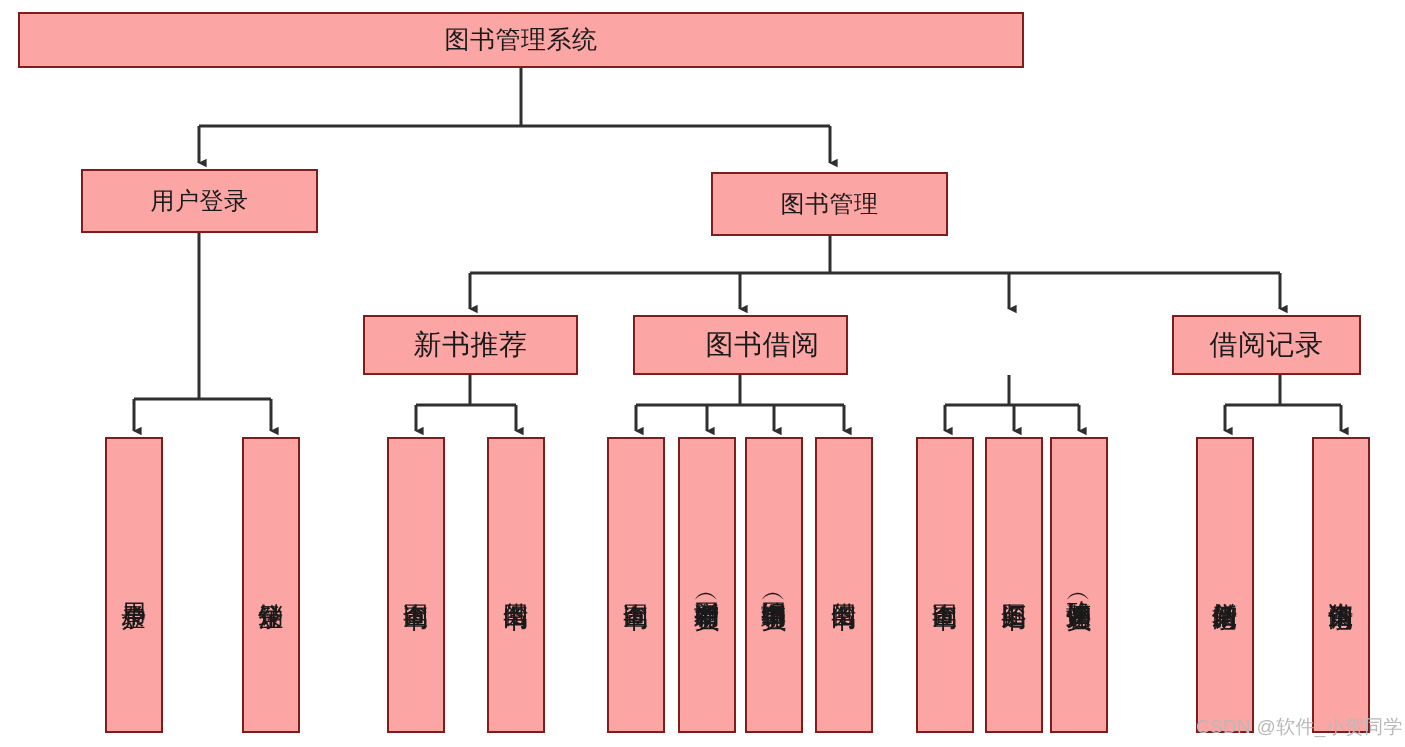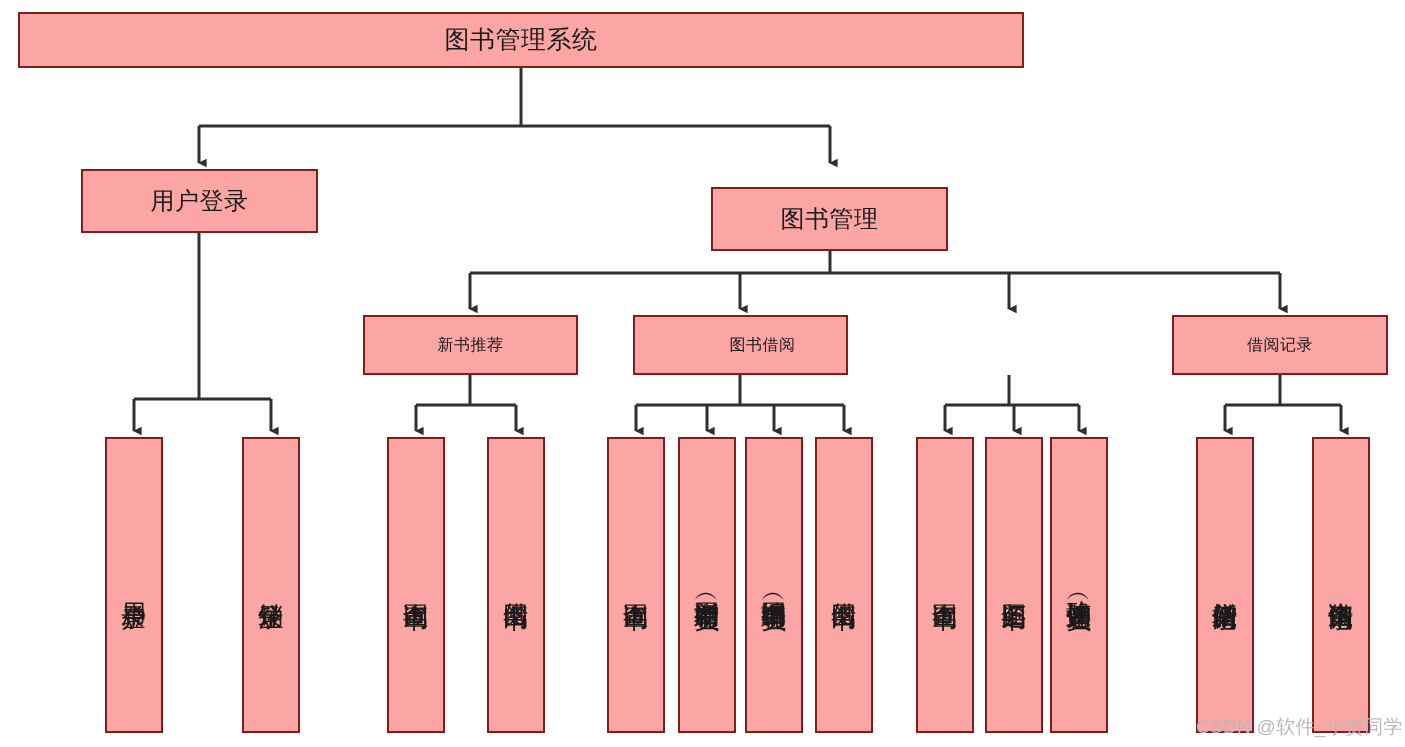--- a/index.html
+++ b/index.html
@@ -31,21 +31,21 @@
   }
   .node-label {
     color: #1a1a1a;
     text-align: center;
     line-height: 1.18;
     white-space: pre;
     letter-spacing: 0.5px;
   }
   .level0 > .node-label { font-size: 25px; }
   .level1 > .node-label { font-size: 24px; }
-  .level2 > .node-label { font-size: 16px; }
+  .level2 > .node-label { font-size: 28px; }
   .leaf > .node-label {
     font-size: 25px;
     writing-mode: vertical-rl;
     text-orientation: upright;
     line-height: 1.06;
     letter-spacing: 1px;
   }
   #edge-layer {
     position: absolute;
     left: 0;
@@ -124,31 +124,31 @@
     </g>
   </svg>
 
   <div class="node level0" style="left: 18px; top: 12px; width: 1006px; height: 56px;">
     <span class="node-label">图书管理系统</span>
   </div>
 
   <div class="node level1" style="left: 81px; top: 169px; width: 237px; height: 64px;">
     <span class="node-label">用户登录</span>
   </div>
-  <div class="node level1" style="left: 711px; top: 187px; width: 237px; height: 64px;">
+  <div class="node level1" style="left: 711px; top: 172px; width: 237px; height: 64px;">
     <span class="node-label">图书管理</span>
   </div>
 
   <div class="node level2" style="left: 363px; top: 315px; width: 215px; height: 60px;">
     <span class="node-label">新书推荐</span>
   </div>
   <div class="node level2" style="left: 633px; top: 315px; width: 215px; height: 60px; padding-left: 44px;">
     <span class="node-label">图书借阅</span>
   </div>
-  <div class="node level2" style="left: 1172px; top: 315px; width: 216px; height: 60px;">
+  <div class="node level2" style="left: 1172px; top: 315px; width: 189px; height: 60px;">
     <span class="node-label">借阅记录</span>
   </div>
 
   <div class="node leaf" style="left: 105px; top: 437px; width: 58px; height: 296px;">
     <span class="node-label">用户登录</span>
   </div>
   <div class="node leaf" style="left: 242px; top: 437px; width: 58px; height: 296px;">
     <span class="node-label">注销登录</span>
   </div>
   <div class="node leaf" style="left: 387px; top: 437px; width: 58px; height: 296px;">

